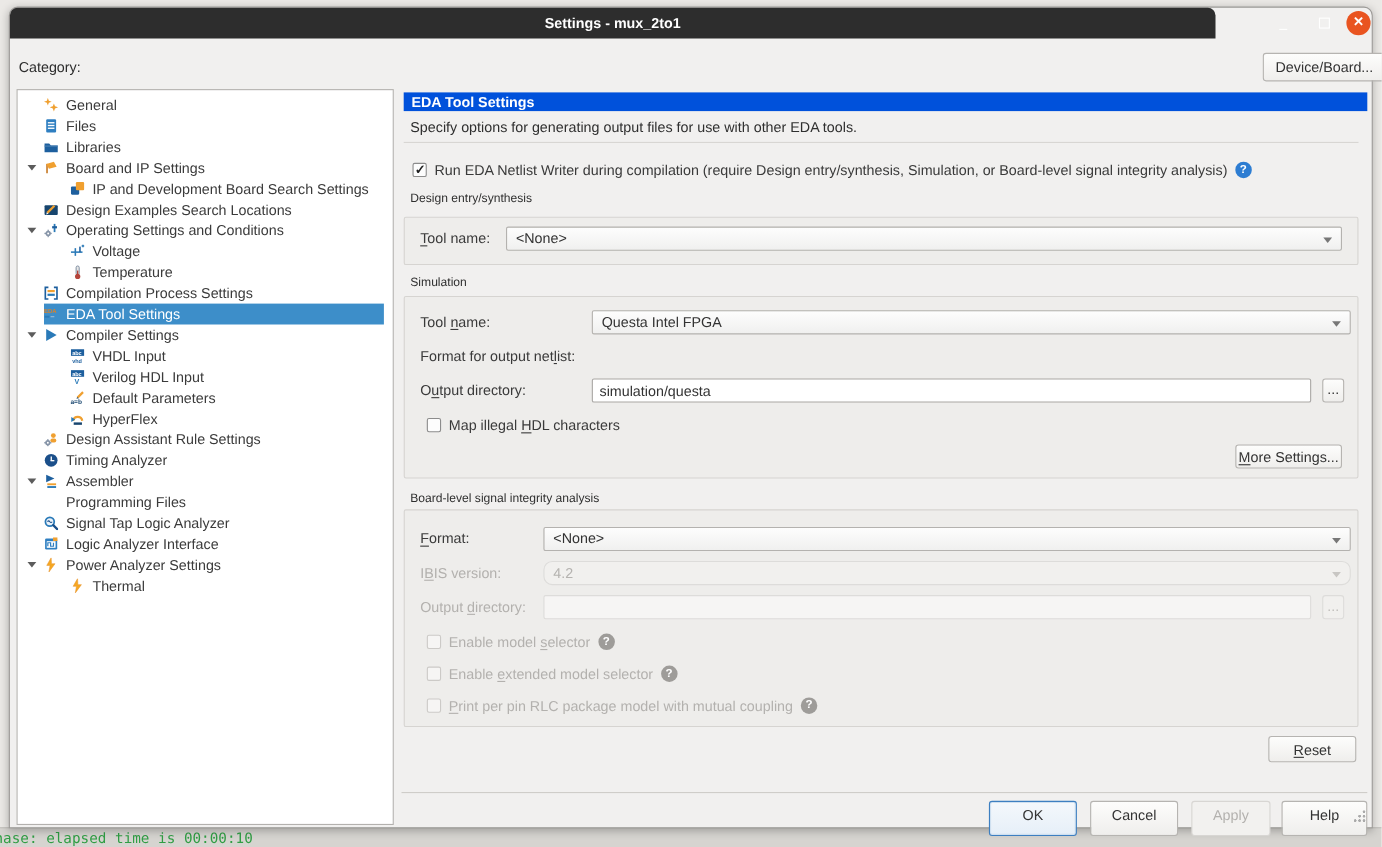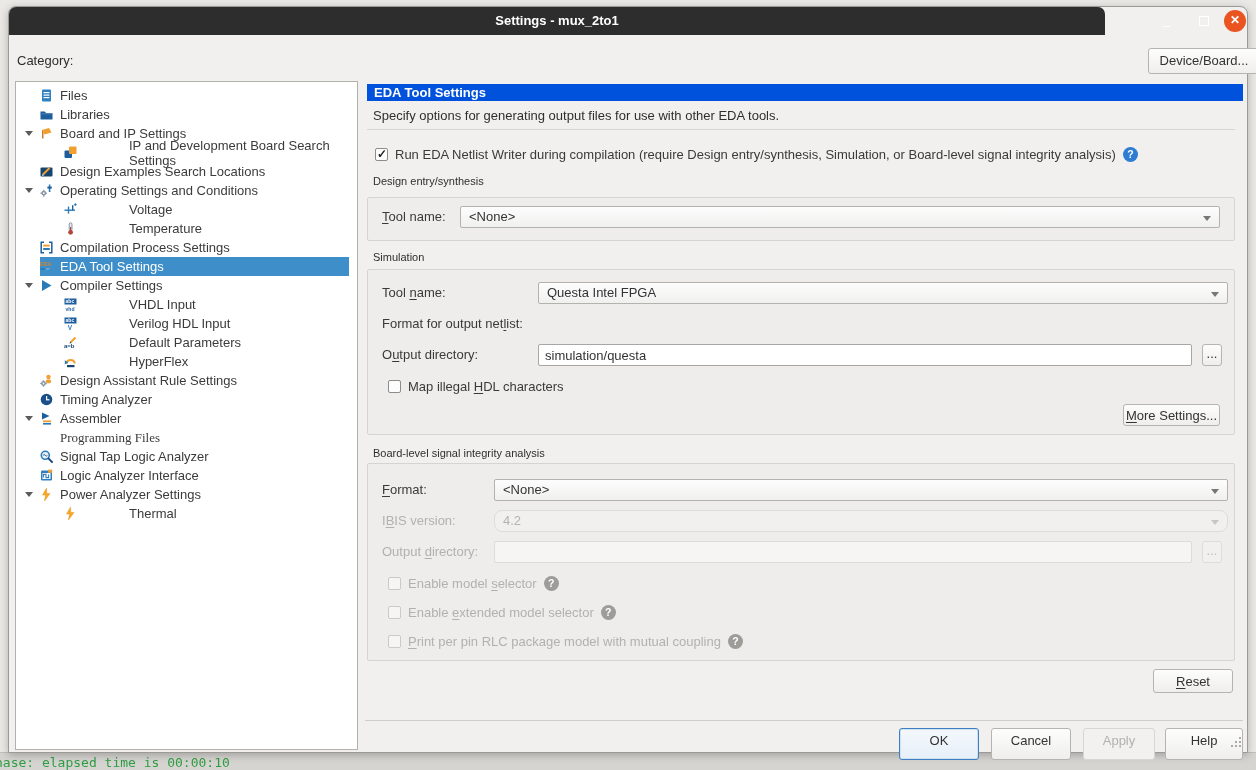--- a/index.html
+++ b/index.html
@@ -38,22 +38,22 @@
 
   
   .tree-panel { position:absolute; left:6px; top:74px; width:343px; height:669px;
     background:#ffffff; border:1px solid #b3b1ae; overflow:hidden; padding-top:4px; }
   .tree-row { position:relative; height:19px; display:flex; align-items:center;
     font-size:13px; color:#3b3b3b; cursor:default; }
   .tree-row .arrow { position:absolute; left:9px; top:7px; width:0; height:0;
     border-left:4px solid transparent; border-right:4px solid transparent; border-top:5px solid #5c5c5c; }
   .tree-row .hl { display:flex; align-items:center; flex:1; height:19px; margin-right:8px; }
   .d1 .hl { margin-left:24px; }
-  .d2 .hl { margin-left:48px;gap:45px; }
-  .d2.noicon .hl { margin-left:24px;font-family:Liberation Serif, serif; }
+  .d2 .hl { margin-left:48px; }
+  .d2.noicon .hl { margin-left:24px; }
   .d2.noicon .tlabel { padding-left:20px; }
   .ticon { width:13px; height:13px; margin-right:7px; flex:0 0 13px; }
   .tree-row.selected .hl { background:#3D8EC9; color:#ffffff; }
 
   
   .hdrbar { position:absolute; left:358px; top:77px; width:876px; height:17px;
     background:#0051DB; color:#fff; font-size:13px; font-weight:bold; line-height:17px; padding-left:7px; }
   .subtitle { position:absolute; left:364px; top:101px; font-size:13px; color:#2f2f2f; }
   .divider1 { position:absolute; left:358px; top:122px; width:868px; height:1px; background:#d8d6d3; }
   .divider2 { position:absolute; left:356px; top:713px; width:878px; height:1px; background:#cfcdc9; }
@@ -132,20 +132,29 @@
       <div class="btn-close">
         <span class="glyph">✕</span>
       </div>
     </div>
 
     <div class="category-label">Category:</div>
     <div class="btn device-board">Device/Board...</div>
 
     <div class="tree-panel">
 
+      <div class="tree-row d1">
+        <div class="hl">
+            <svg class="ticon" viewBox="0 0 13 13">
+              <polygon fill="#f0a030" points="3.5,0 4.4,2.6 7,3.5 4.4,4.4 3.5,7 2.6,4.4 0,3.5 2.6,2.6"></polygon>
+              <polygon fill="#f0a030" points="9,5 10,7.6 12.8,8.6 10,9.6 9,12.4 8,9.6 5.2,8.6 8,7.6"></polygon>
+            </svg>
+            <span class="tlabel">General</span>
+          </div>
+      </div>
 
       <div class="tree-row d1">
         <div class="hl">
             <svg class="ticon" viewBox="0 0 13 13">
               <rect x="2" y="0.5" width="9" height="12" rx="1" fill="#2f7fc1"></rect>
               <rect x="3.5" y="3" width="6" height="1.2" fill="#fff"></rect>
               <rect x="3.5" y="5.5" width="6" height="1.2" fill="#fff"></rect>
               <rect x="3.5" y="8" width="6" height="1.2" fill="#fff"></rect>
             </svg>
             <span class="tlabel">Files</span>

